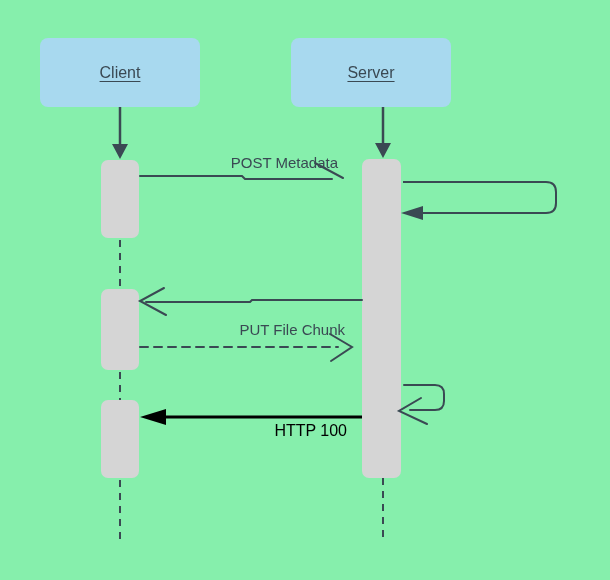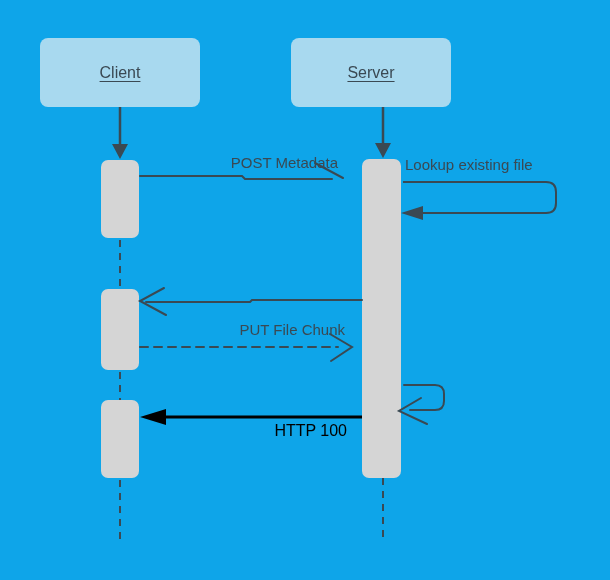--- a/index.html
+++ b/index.html
@@ -5,21 +5,21 @@
   html, body {
     margin: 0;
     padding: 0;
     background: #ffffff;
     font-family: "Liberation Sans", sans-serif;
   }
   .canvas {
     position: relative;
     width: 610px;
     height: 580px;
-    background: #0ea5e9;
+    background: #86efac;
     overflow: hidden;
   }
   .canvas svg.overlay {
     position: absolute;
     left: 0;
     top: 0;
     pointer-events: none;
   }
   .actor-box {
     position: absolute;
@@ -119,17 +119,16 @@
       <path d="M421,398 L399,411 L427,424"></path>
     </g>
 
     <g>
       <line x1="362" y1="417" x2="162" y2="417" stroke="#000000" stroke-width="3"></line>
       <path d="M140,417 L166,409 L166,425 Z" fill="#000000" stroke="none"></path>
     </g>
   </svg>
 
   <div class="msg-label centered" style="left:146px; top:154px;">POST Metadata</div>
-  <div class="msg-label" style="left:405px; top:156px;">Lookup existing file</div>
   <div class="msg-label centered" style="left:153px; top:321px;">PUT File Chunk</div>
   <div class="msg-label centered emphasis" style="left:155px; top:422px;">HTTP 100</div>
 
 </div>
 
 </body></html>

